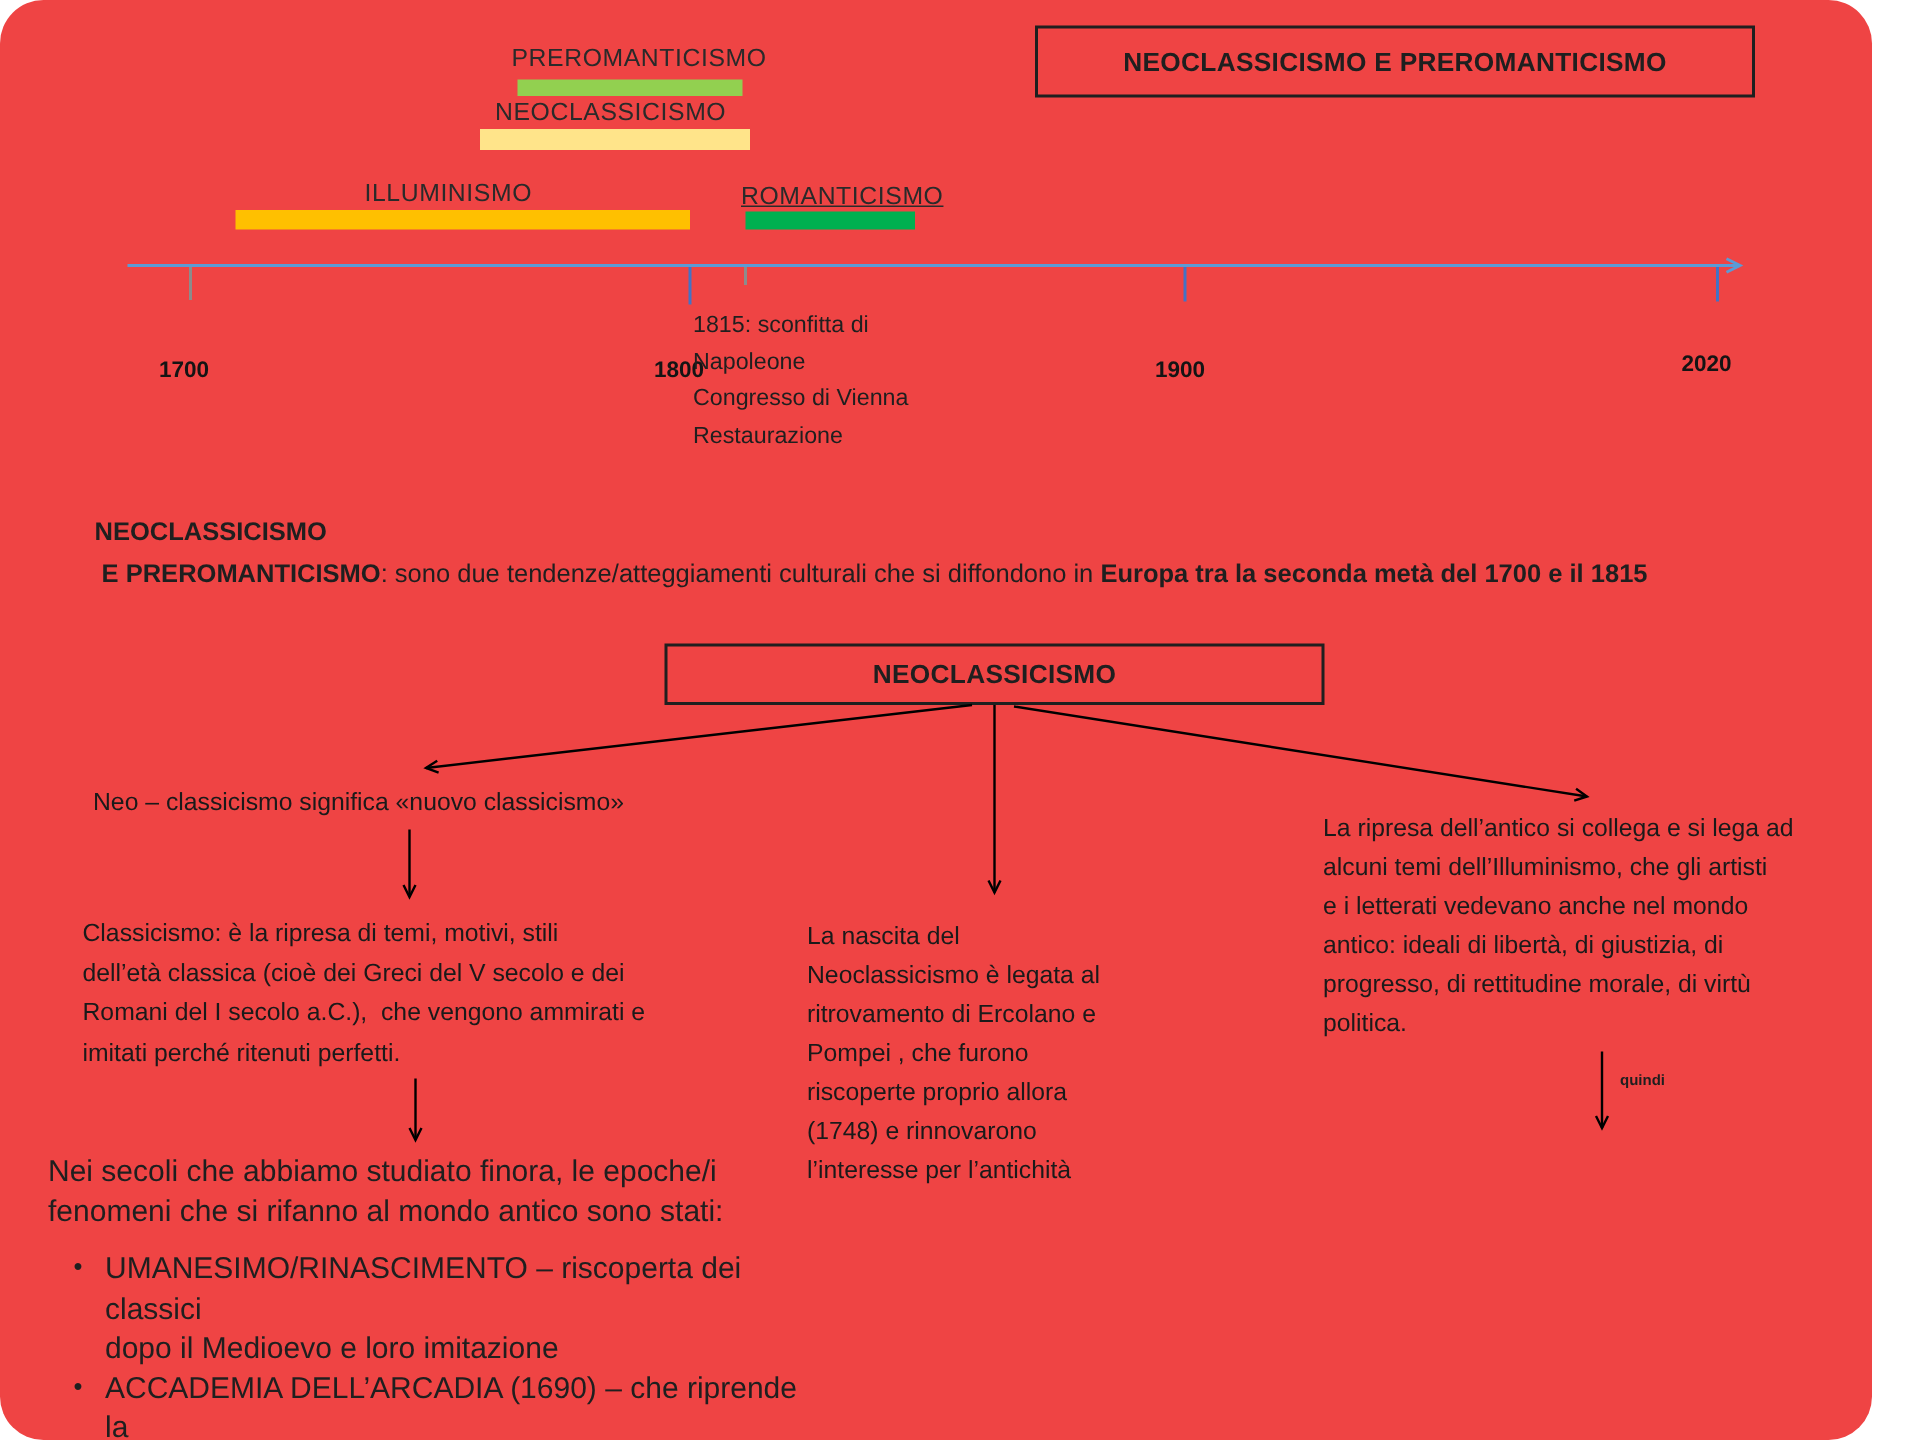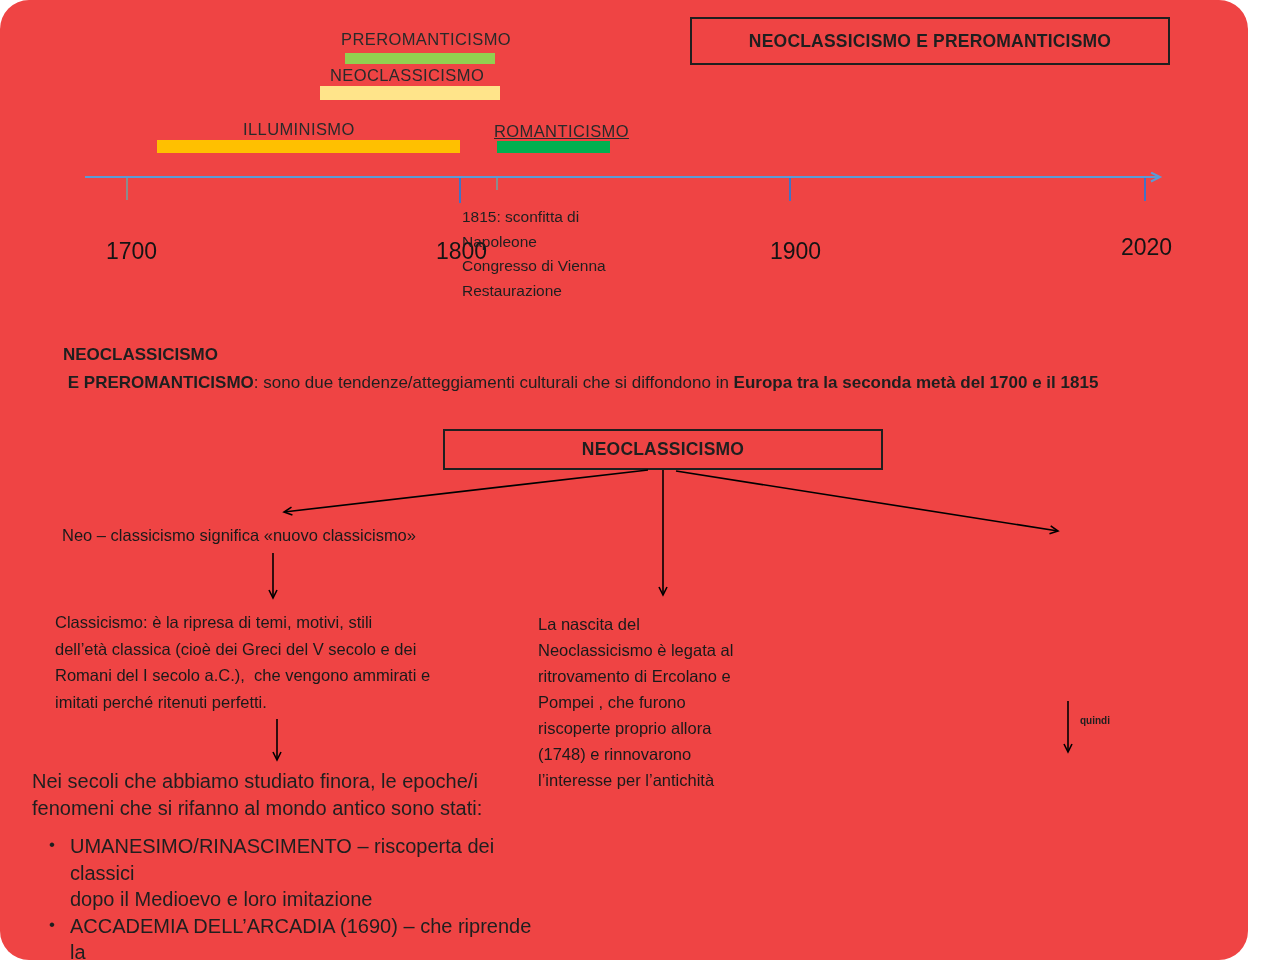--- a/index.html
+++ b/index.html
@@ -12,21 +12,21 @@
   .bar{position:absolute;}
   #lbl-prerom{left:341px;top:30px;}
   #bar-prerom{left:345px;top:53px;width:150px;height:11px;}
   #lbl-neocl {left:330px;top:66px;}
   #bar-neocl {left:320px;top:86px;width:180px;height:14px;}
   #lbl-illum {left:243px;top:120px;}
   #bar-illum {left:157px;top:140px;width:303px;height:13px;}
   #lbl-roman {left:494px;top:122px;text-decoration:underline;}
   #bar-roman {left:497px;top:141px;width:113px;height:12px;}
 
-  .year{position:absolute;font-weight:normal;font-size:23px;color:#141414;white-space:nowrap;}
+  .year{position:absolute;font-weight:bold;font-size:15px;color:#141414;white-space:nowrap;}
   #y1700{left:106px;top:238px;}
   #y1800{left:436px;top:238px;}
   #y1900{left:770px;top:238px;}
   #y2020{left:1121px;top:234px;}
 
   .event-note{position:absolute;left:462px;top:205px;width:190px;
               font-size:15.5px;line-height:24.5px;white-space:pre-wrap;}
 
   .title-box{position:absolute;left:690px;top:17px;width:476px;height:44px;border:2px solid #1f1f1f;
              display:flex;align-items:center;justify-content:center;
@@ -146,15 +146,21 @@
   </div>
 
   <div class="tblock" id="blk-nascita">La nascita del
 Neoclassicismo è legata al
 ritrovamento di Ercolano e
 Pompei , che furono
 riscoperte proprio allora
 (1748) e rinnovarono
 l’interesse per l’antichità</div>
 
+  <div class="tblock" id="blk-ripresa">La ripresa dell’antico si collega e si lega ad
+alcuni temi dell’Illuminismo, che gli artisti
+e i letterati vedevano anche nel mondo
+antico: ideali di libertà, di giustizia, di
+progresso, di rettitudine morale, di virtù
+politica.</div>
   <div id="lbl-quindi">quindi</div>
 
 </div>
 
 </body></html>

